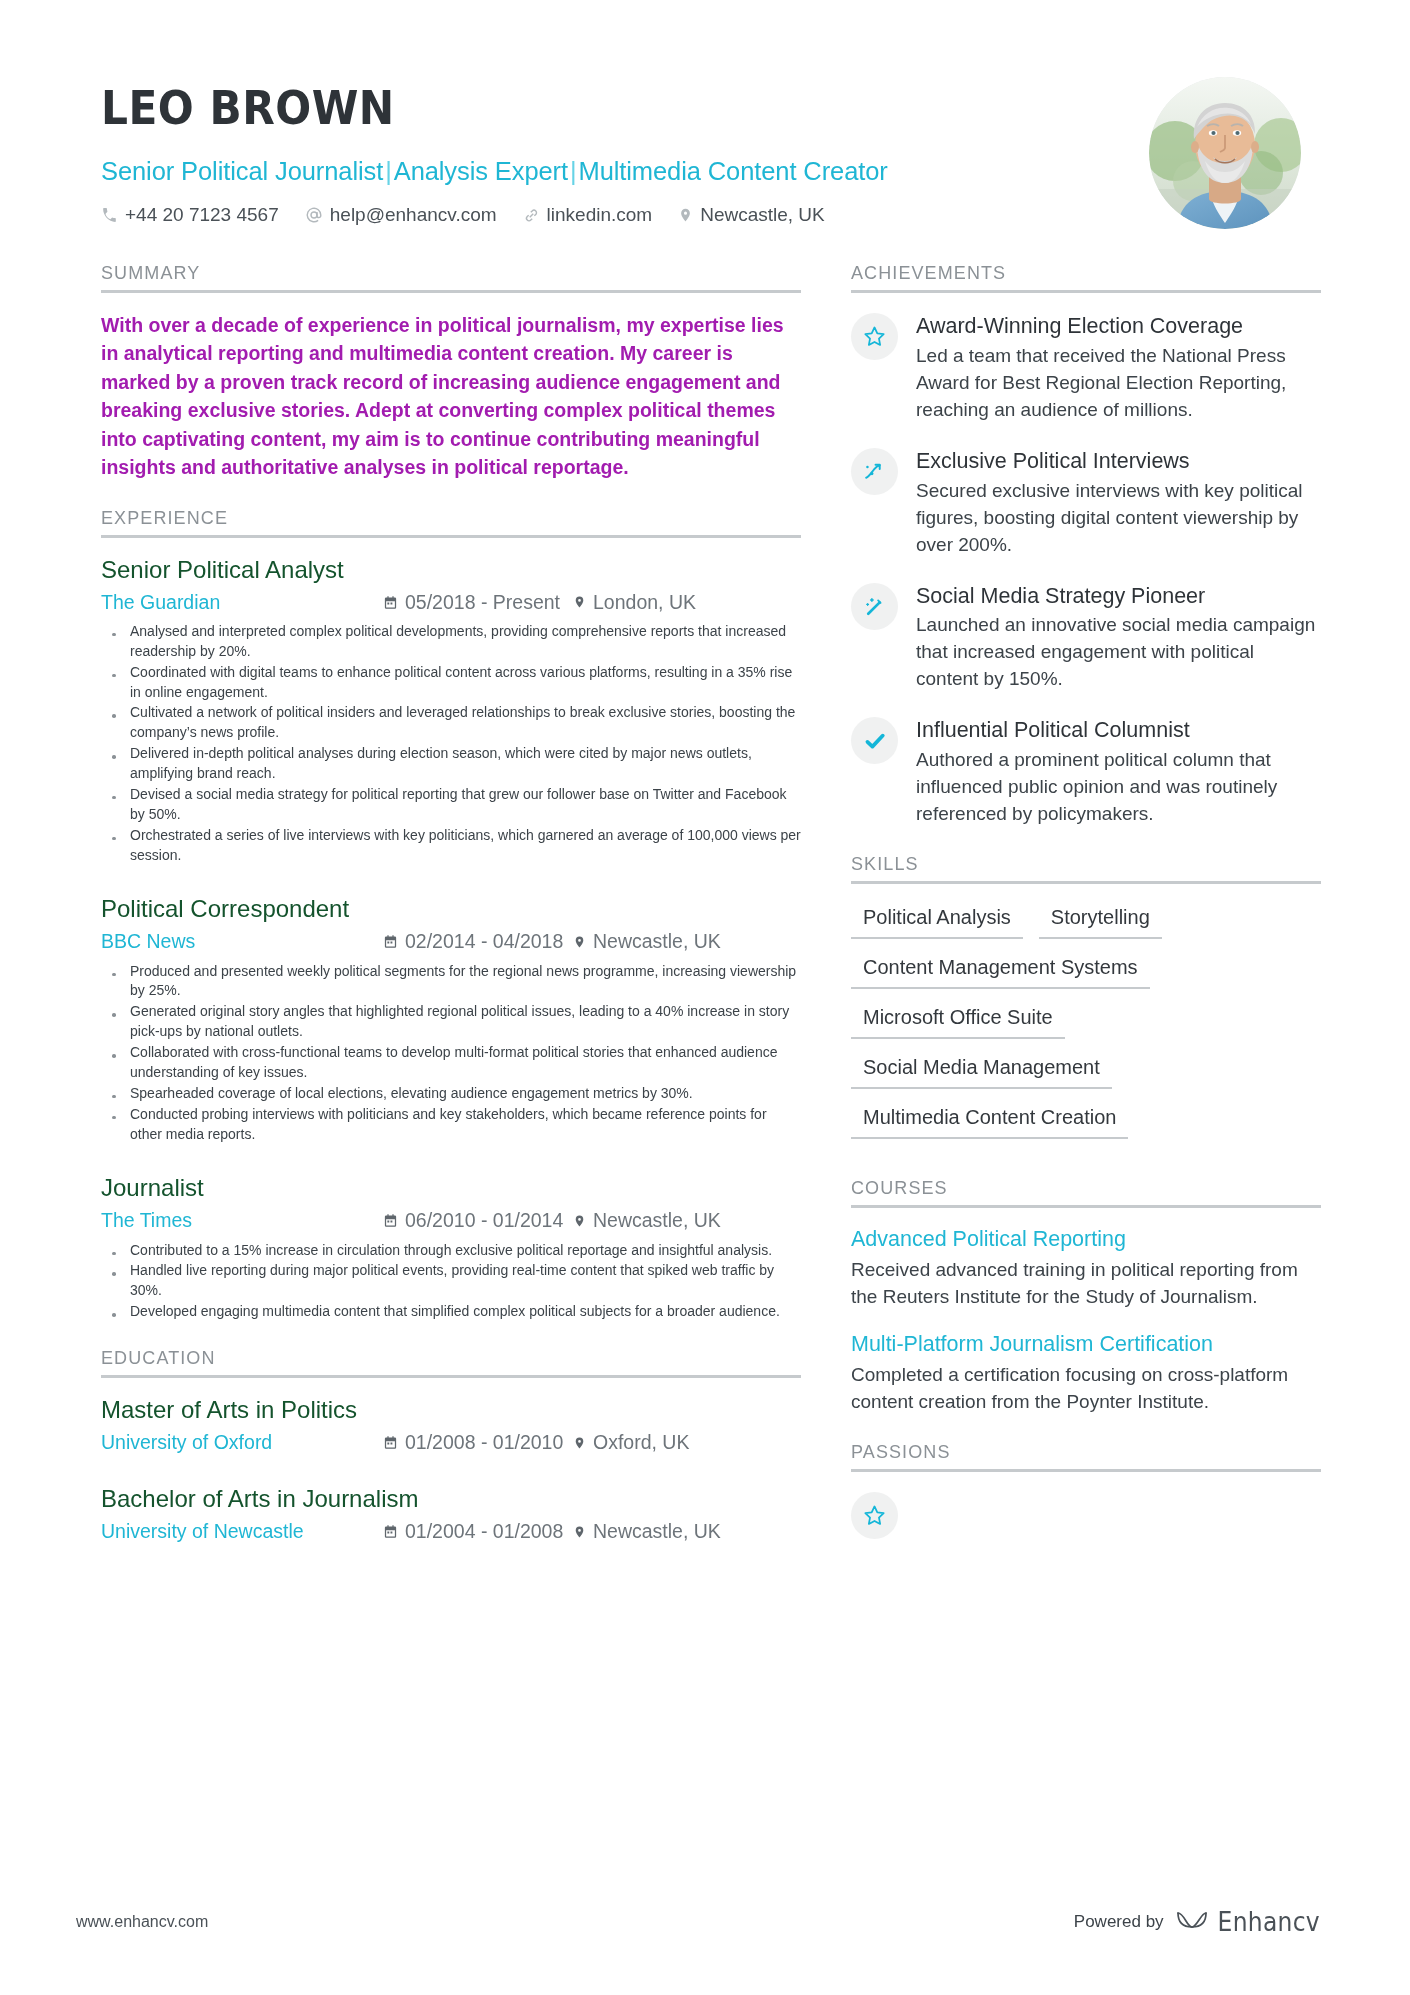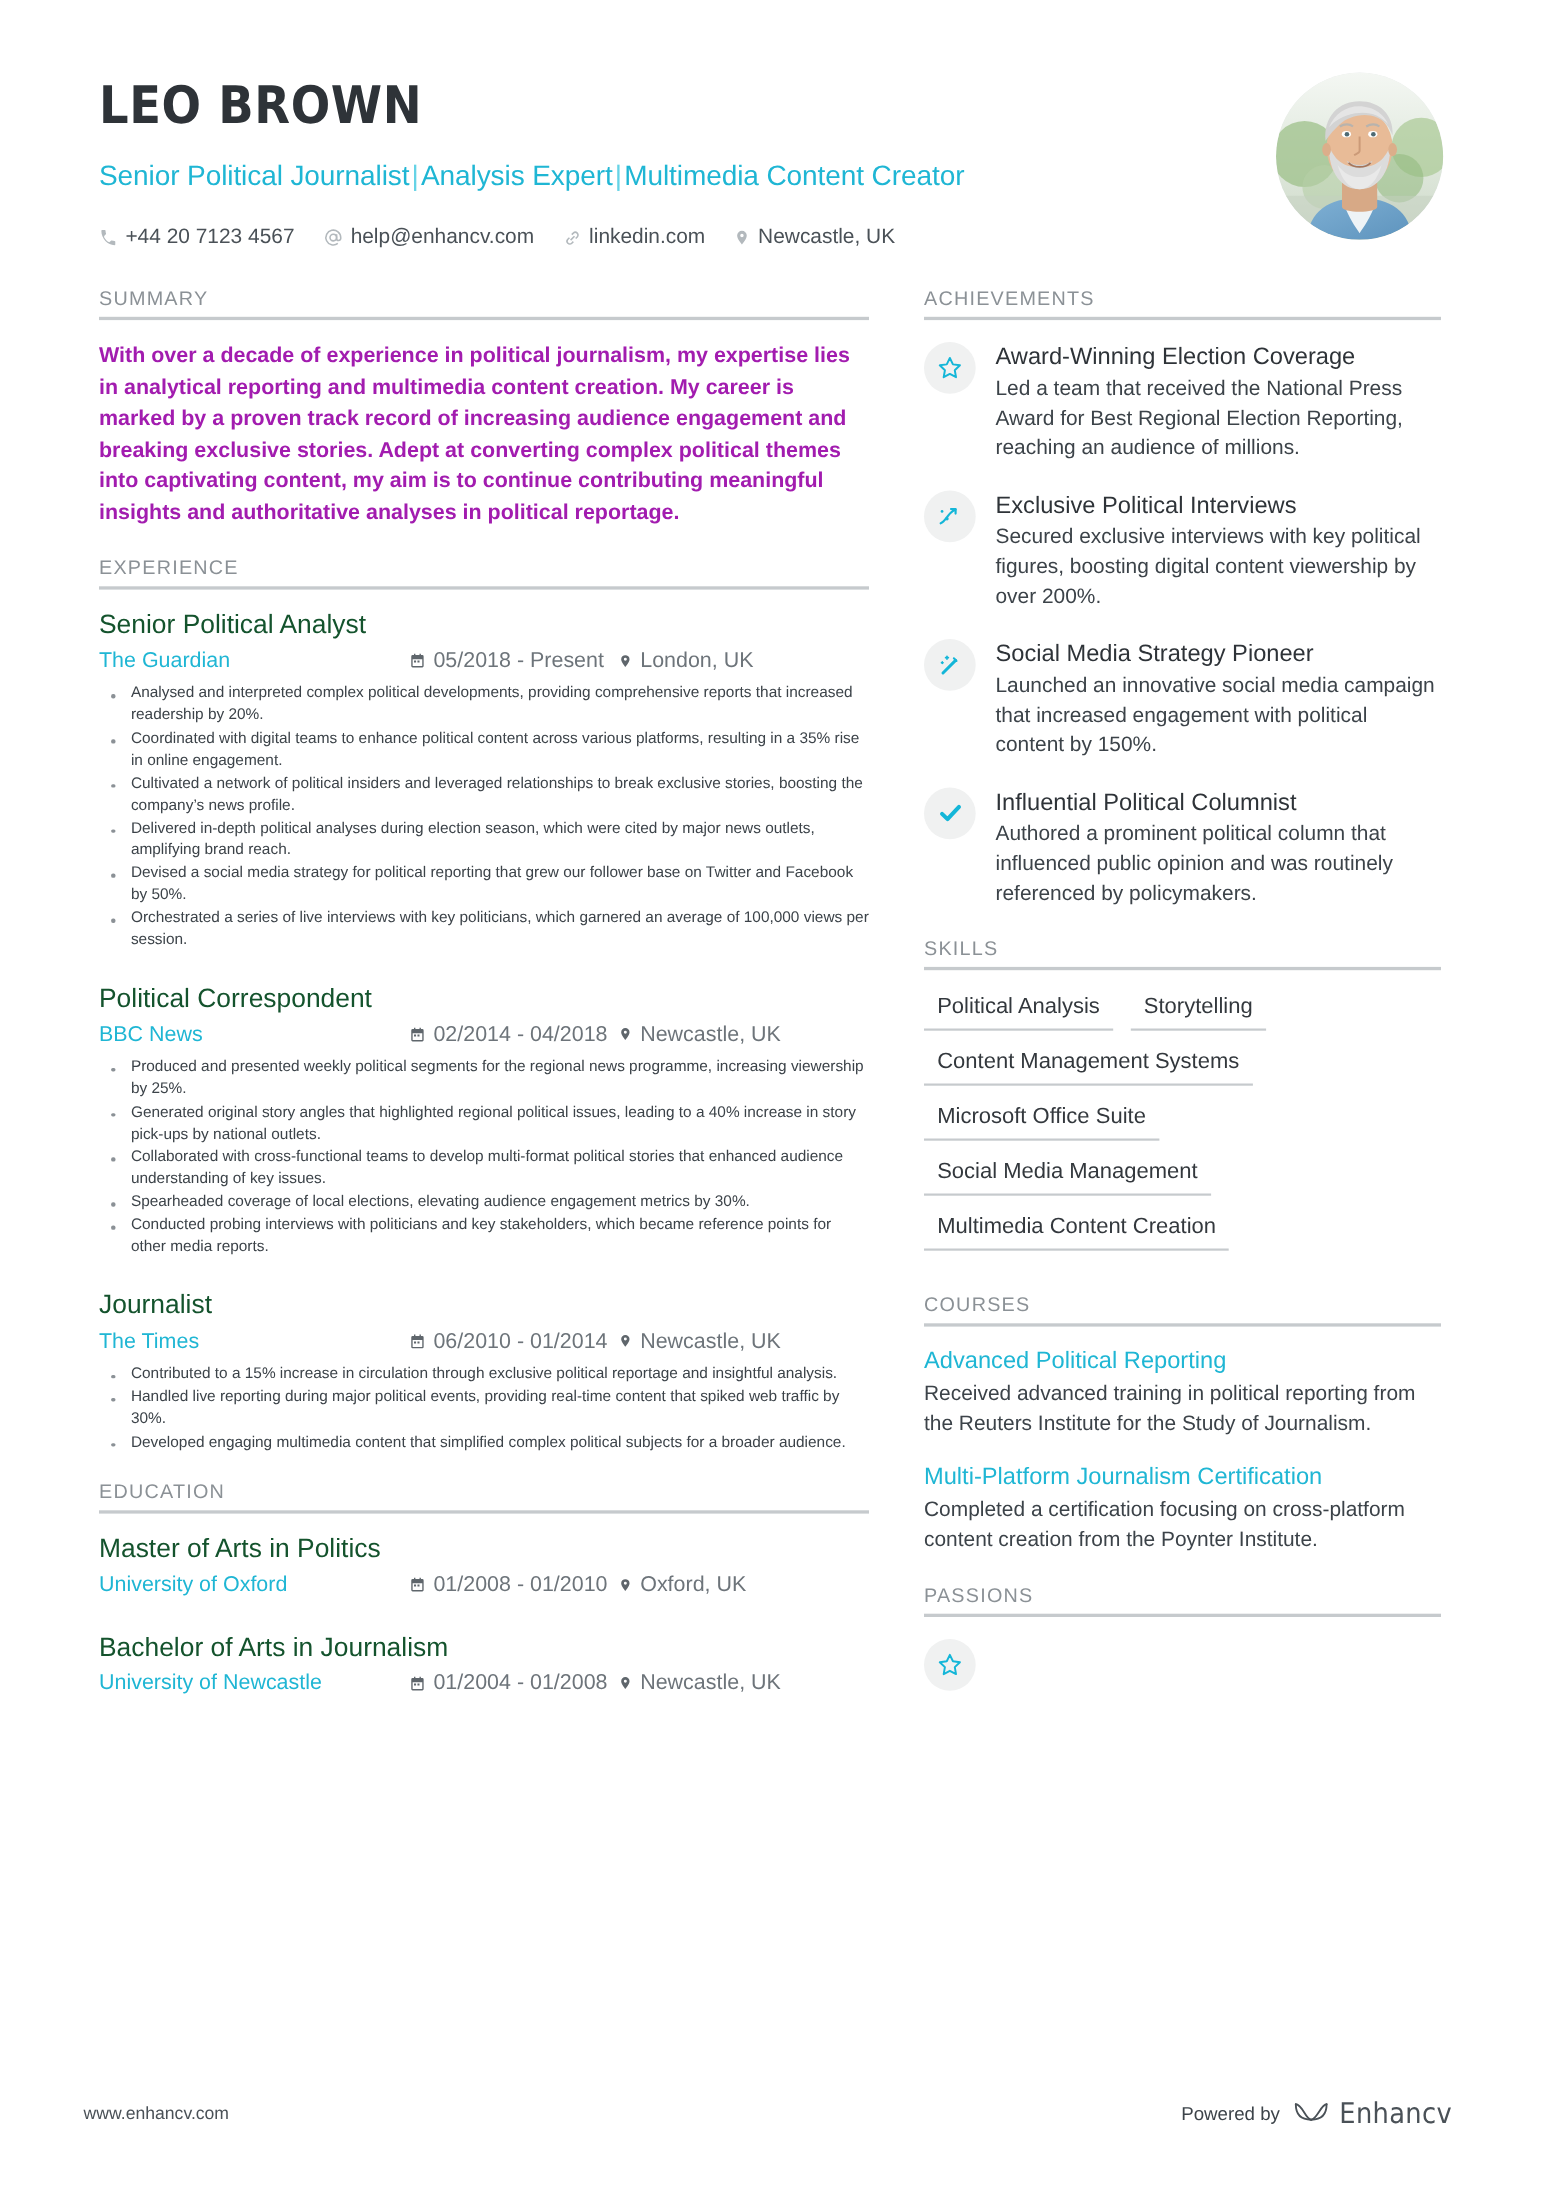--- a/index.html
+++ b/index.html
@@ -7,21 +7,21 @@
     width: 1410px;
     background: #ffffff;
     font-family: "Liberation Sans", sans-serif;
     color: #33383d;
   }
   .page {
     position: relative;
     width: 1410px;
     height: 1995px;
     background: #fff;
-    padding: 0;
+    padding: 11px;
     overflow: hidden;
   }
 
   
   .header {
     display: flex;
     align-items: flex-start;
     justify-content: space-between;
     padding: 62px 90px 0 90px;
   }
@@ -37,21 +37,21 @@
   }
   .role {
     margin-top: 25px;
     font-size: 25.5px;
     color: #1fb6d4;
     letter-spacing: -0.1px;
     white-space: nowrap;
   }
   .role .sep { color: #66d3e6; padding: 0 2px; }
   .contact {
-    margin-top: 30px;
+    margin-top: 18px;
     display: flex;
     align-items: center;
     gap: 26px;
     font-size: 19px;
     color: #4a5157;
     white-space: nowrap;
   }
   .contact-item { display: flex; align-items: center; gap: 7px; }
   .contact-item .ic { color: #b3b9bd; display: inline-flex; align-items: center; }
   .contact-item .ic svg { display: block; }

